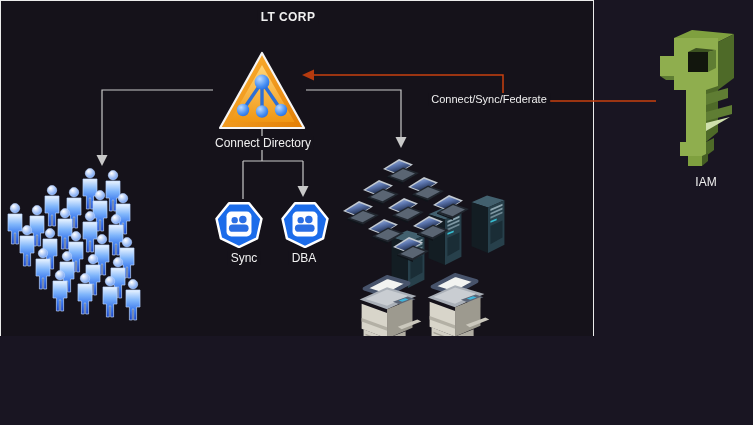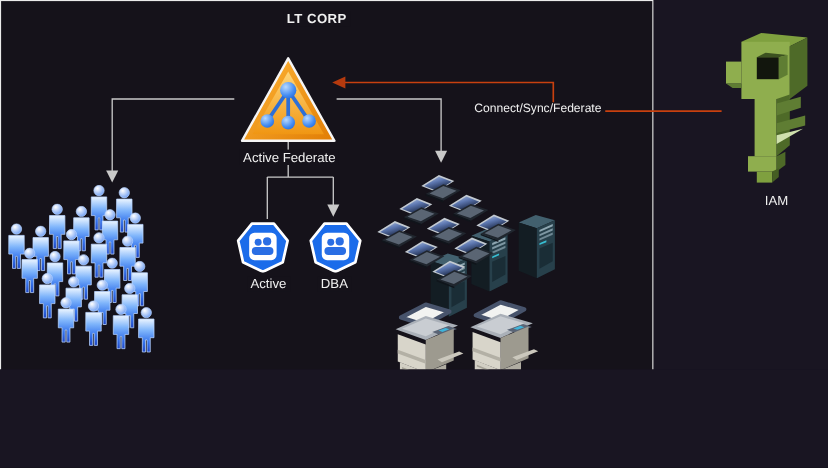--- a/index.html
+++ b/index.html
@@ -220,19 +220,19 @@
       <use href="#sym-printer" x="94" y="124" width="66" height="90"></use>
       <use href="#sym-printer" x="26" y="126" width="66" height="90"></use>
     </g>
   </svg>
 
   <svg class="layer ic-key" width="100" height="142">
     <use href="#sym-key" width="100" height="142"></use>
   </svg>
 
   <div class="lbl lbl-ltcorp">LT CORP</div>
-  <div class="lbl lbl-ad">Active Federate</div>
-  <div class="lbl lbl-admin">Active</div>
+  <div class="lbl lbl-ad">Connect Directory</div>
+  <div class="lbl lbl-admin">Sync</div>
   <div class="lbl lbl-dba">DBA</div>
   <div class="lbl lbl-connect">Connect/Sync/Federate</div>
   <div class="lbl lbl-iam">IAM</div>
 
 </div>
 
 </body></html>

